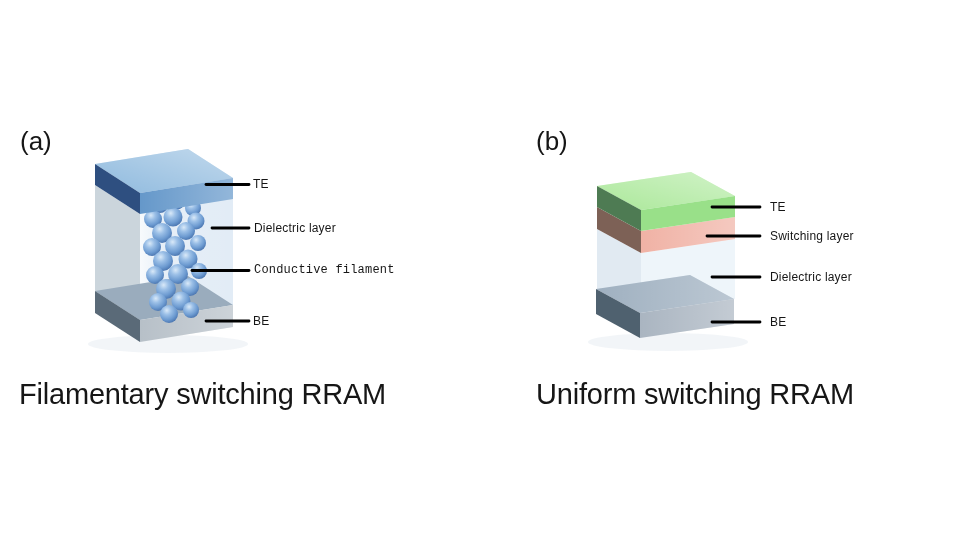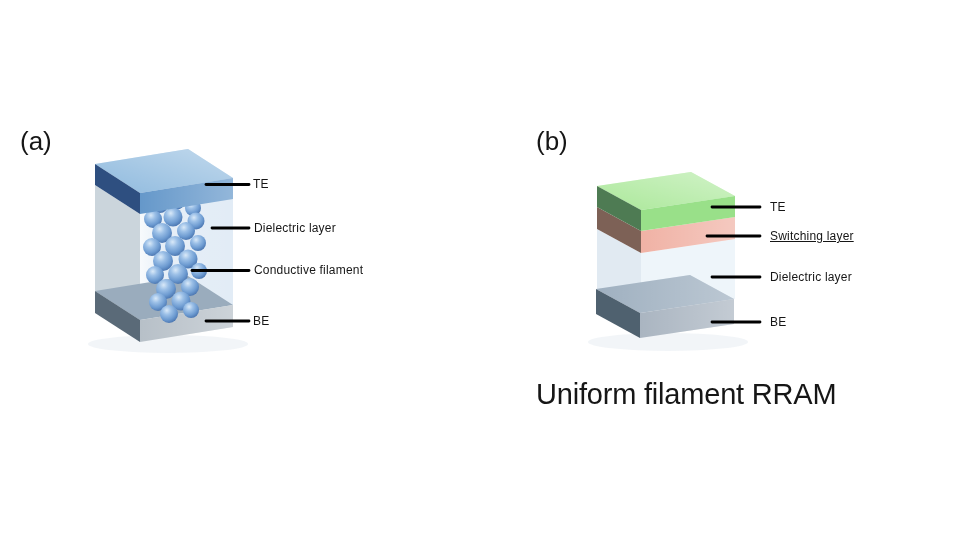--- a/index.html
+++ b/index.html
@@ -9,27 +9,27 @@
   }
   svg.scene{position:absolute;left:0;top:0;}
   .txt{position:absolute;white-space:nowrap;color:#161616;}
   .panel-letter{font-size:26px;line-height:30px;}
   .layer-label{font-size:12px;line-height:24px;letter-spacing:0.2px;}
   .caption{font-size:29px;line-height:34px;letter-spacing:-0.2px;}
   
   .pos-letter-a{left:20px;top:126px;}
   .pos-a-te{left:253px;top:172px;}
   .pos-a-dielectric{left:254px;top:216px;}
-  .pos-a-filament{left:254px;top:258px;}
+  .pos-a-filament{left:254px;top:258px;font-family:Liberation Mono, monospace;}
   .pos-a-be{left:253px;top:309px;}
   .pos-caption-a{left:19px;top:377px;}
   
   .pos-letter-b{left:536px;top:126px;}
   .pos-b-te{left:770px;top:195px;}
-  .pos-b-switching{left:770px;top:224px;text-decoration:underline;}
+  .pos-b-switching{left:770px;top:224px;}
   .pos-b-dielectric{left:770px;top:265px;}
   .pos-b-be{left:770px;top:310px;}
   .pos-caption-b{left:536px;top:377px;}
 </style>
 </head>
 <body>
 
 <div class="canvas">
 
   <svg class="scene" width="960" height="540" viewBox="0 0 960 540">
@@ -134,20 +134,21 @@
       <line x1="712" y1="277" x2="760" y2="277"></line>
       <line x1="712" y1="322" x2="760" y2="322"></line>
     </g>
   </svg>
 
   <div class="txt panel-letter pos-letter-a">(a)</div>
   <div class="txt layer-label pos-a-te">TE</div>
   <div class="txt layer-label pos-a-dielectric">Dielectric layer</div>
   <div class="txt layer-label pos-a-filament">Conductive filament</div>
   <div class="txt layer-label pos-a-be">BE</div>
+  <div class="txt caption pos-caption-a">Filamentary switching RRAM</div>
 
   <div class="txt panel-letter pos-letter-b">(b)</div>
   <div class="txt layer-label pos-b-te">TE</div>
   <div class="txt layer-label pos-b-switching">Switching layer</div>
   <div class="txt layer-label pos-b-dielectric">Dielectric layer</div>
   <div class="txt layer-label pos-b-be">BE</div>
-  <div class="txt caption pos-caption-b">Uniform filament RRAM</div>
+  <div class="txt caption pos-caption-b">Uniform switching RRAM</div>
 </div>
 
 </body></html>

